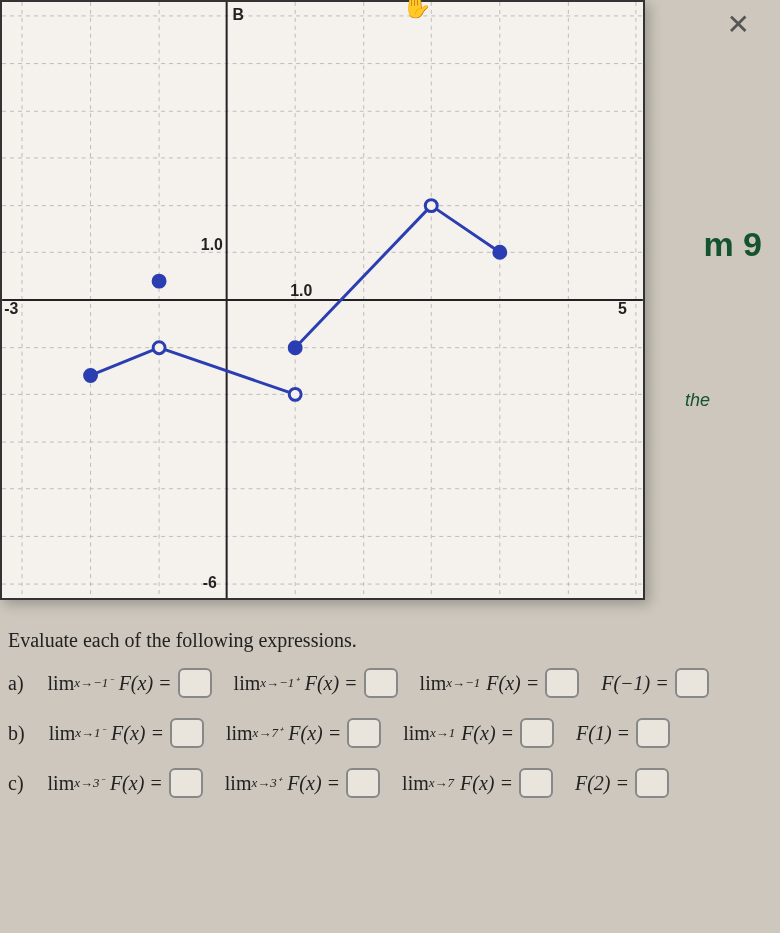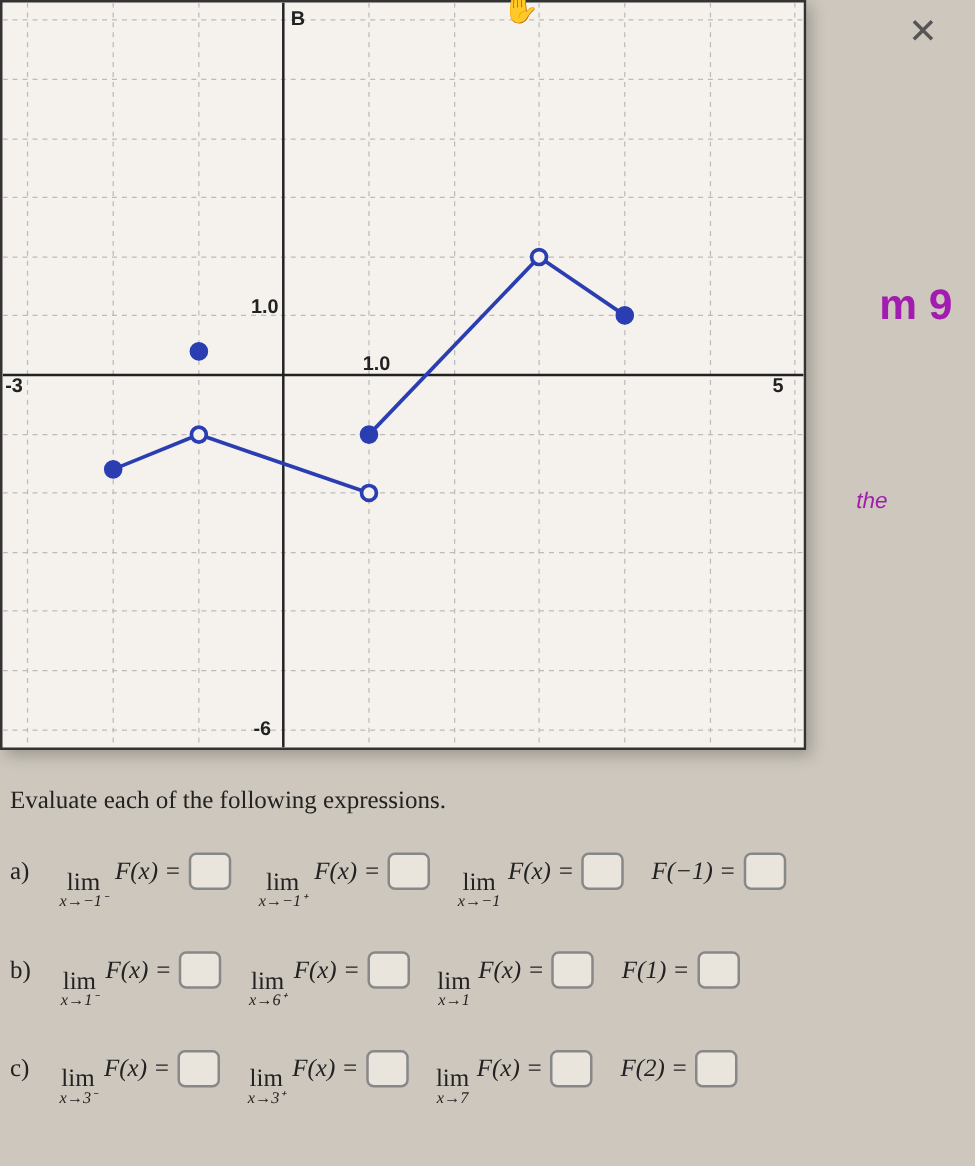--- a/index.html
+++ b/index.html
@@ -13,21 +13,21 @@
     position: relative;
   }
   .page-content {
     position: absolute;
     top: 0; left: 0; right: 0; bottom: 0;
     background: #cdc7bd;
   }
   .behind-text {
     position: absolute;
     font-family: Arial, sans-serif;
-    color: #a21caf;
+    color: #14532d;
   }
   .graph-container {
     position: absolute;
     left: 0;
     top: 0;
     width: 645px;
     height: 600px;
     background: #f5f2ed;
     border: 2px solid #333;
     box-shadow: 4px 4px 12px rgba(0,0,0,0.25);
@@ -69,24 +69,22 @@
     margin-bottom: 20px;
     white-space: nowrap;
   }
   .expr {
     display: inline-flex;
     align-items: center;
     gap: 6px;
   }
   .limit {
     display: inline-flex;
-    flex-direction: column;
     align-items: center;
     line-height: 0.9;
-    margin-top: 29px;
   }
   .limit .top { font-size: 20px; }
   .limit .bot { font-size: 13px; font-style: italic; }
   .fx { font-style: italic; }
   .part-label { margin-right: 2px; }
   input.blank {
     width: 34px;
     height: 30px;
     border: 2px solid #888;
     border-radius: 6px;
@@ -210,21 +208,21 @@
         <span class="limit">
             <span class="top">lim</span>
             <span class="bot">x→1⁻</span>
           </span>
         <span class="fx">F(x) =</span>
         <input class="blank" style="">
       </span>
       <span class="expr">
         <span class="limit">
             <span class="top">lim</span>
-            <span class="bot">x→6⁺</span>
+            <span class="bot">x→7⁺</span>
           </span>
         <span class="fx">F(x) =</span>
         <input class="blank" style="">
       </span>
       <span class="expr">
         <span class="limit">
             <span class="top">lim</span>
             <span class="bot">x→1</span>
           </span>
         <span class="fx">F(x) =</span>

